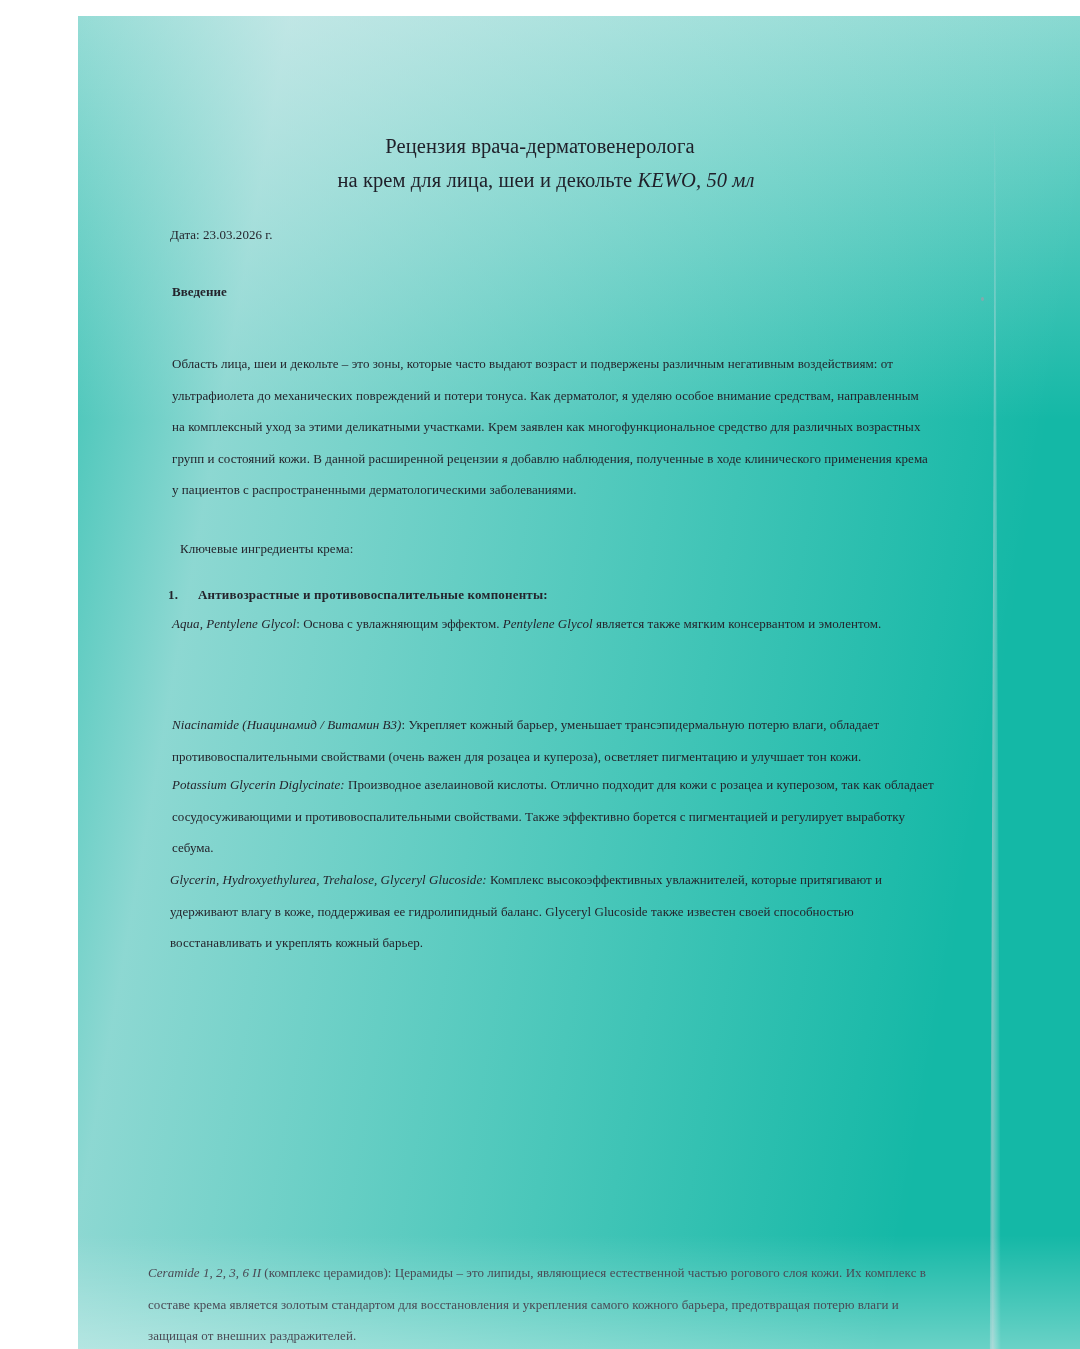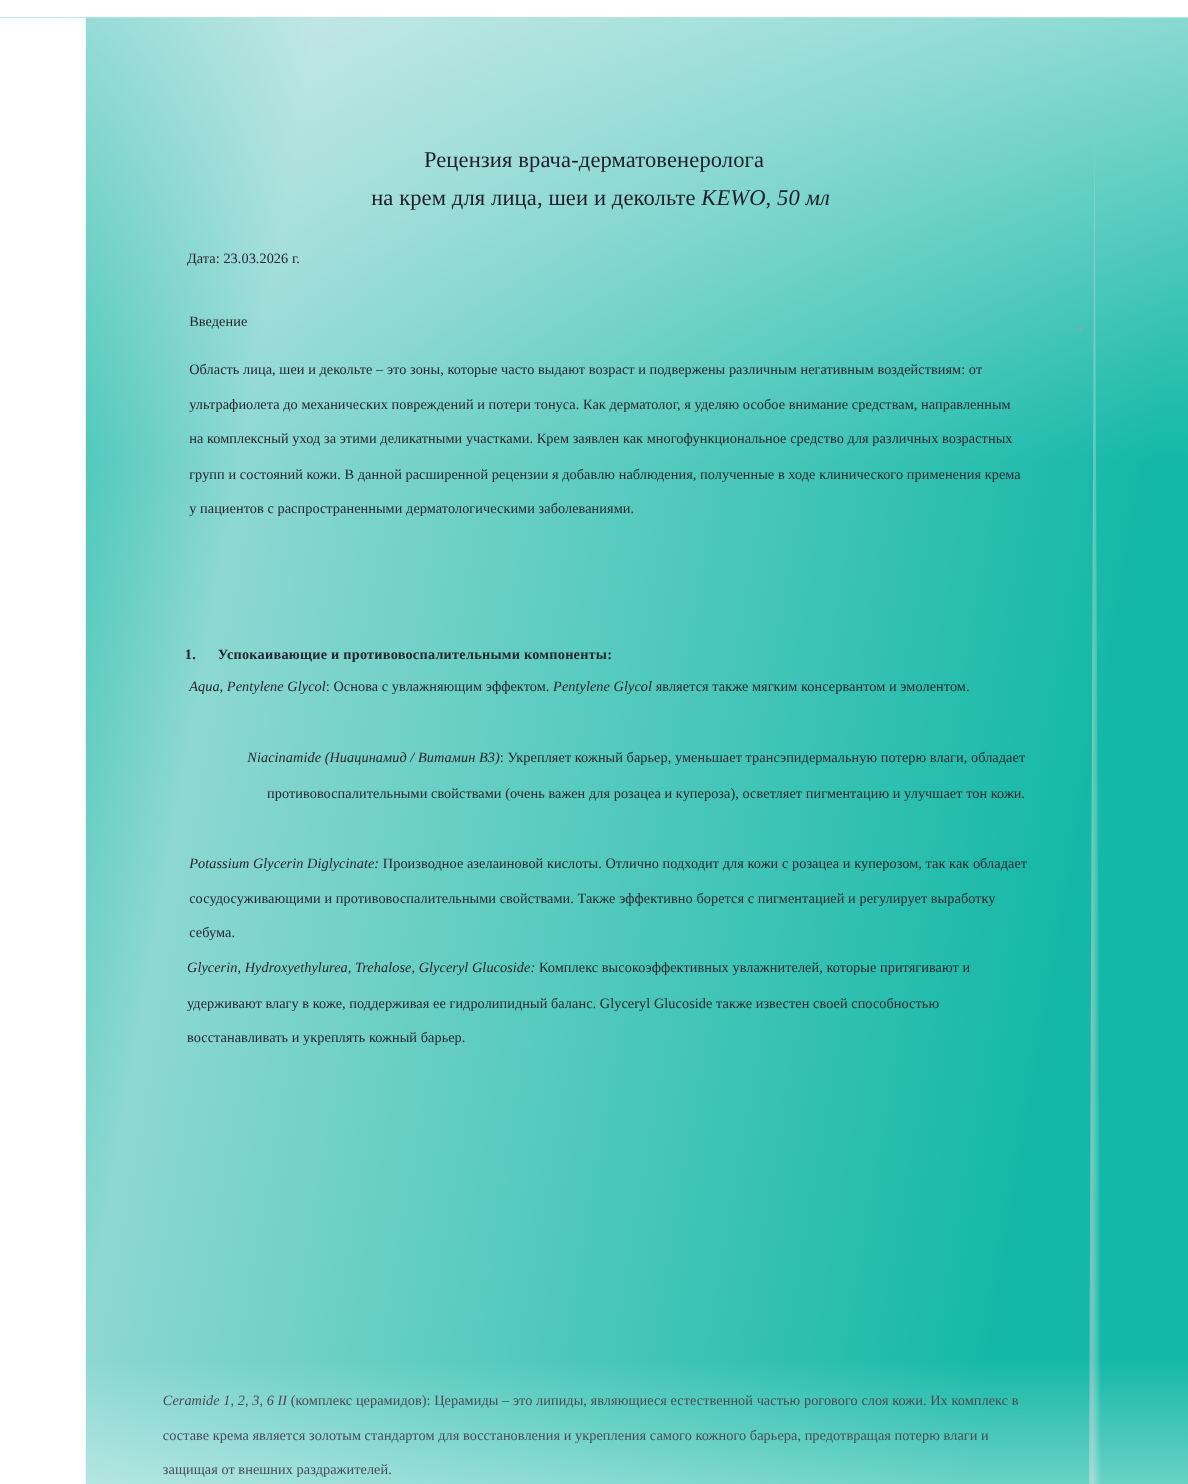--- a/index.html
+++ b/index.html
@@ -94,29 +94,29 @@
     position: absolute;
     font-size: 13px;
     line-height: 31.5px;
     letter-spacing: .05px;
     color: #24242c;
   }
   .ital { font-style: italic; }
   .bold { font-weight: bold; }
 
   .date      { top: 203px;  left: 170px; }
-  .intro-h   { top: 260px;  left: 172px; }
-  .intro-p   { top: 304px;  left: 172px; width: 760px; }
+  .intro-h   { top: 260px;  left: 172px; font-weight: bold; }
+  .intro-p   { top: 332px;  left: 172px; width: 760px; }
   .keys      { top: 517px;  left: 180px; }
 
   .sec1-h    { top: 563px;  left: 168px; letter-spacing: .2px; }
   .sec1-h .num { display: inline-block; width: 30px; }
 
   .p-aqua    { top: 592px;  left: 172px; width: 765px; }
-  .p-niacin  { top: 657px;  left: 172px; width: 760px; text-align: right; }
+  .p-niacin  { top: 693px;  left: 172px; width: 760px; }
   .p-potass  { top: 753px;  left: 172px; width: 765px; }
   .p-glycer  { top: 848px;  left: 170px; width: 765px; }
 
   .sec2-h    { top: 968px;  left: 168px; letter-spacing: .2px; }
   .sec2-h .num { display: inline-block; width: 30px; }
 
   .p-palm    { top: 1014px; left: 170px; width: 765px; }
   .p-adeno   { top: 1111px; left: 168px; width: 760px; }
   .p-copper  { top: 1176px; left: 164px; width: 775px; }
   .p-ceram   { top: 1241px; left: 148px; width: 790px; }
@@ -141,22 +141,23 @@
       <div class="title-line">Рецензия врача-дерматовенеролога</div>
       <div class="title-line title-line-2"><span>на крем для лица, шеи и декольте </span><span class="title-em">KEWO, 50 мл</span></div>
     </div>
 
     <div class="blk date">Дата: 23.03.2026 г.</div>
 
     <div class="blk intro-h">Введение</div>
 
     <div class="blk intro-p">Область лица, шеи и декольте – это зоны, которые часто выдают возраст и подвержены различным негативным воздействиям: от ультрафиолета до механических повреждений и потери тонуса. Как дерматолог, я уделяю особое внимание средствам, направленным на комплексный уход за этими деликатными участками. Крем заявлен как многофункциональное средство для различных возрастных групп и состояний кожи. В данной расширенной рецензии я добавлю наблюдения, полученные в ходе клинического применения крема у пациентов с распространенными дерматологическими заболеваниями.</div>
 
+    <div class="blk keys">Ключевые ингредиенты крема:</div>
 
-    <div class="blk bold sec1-h"><span class="num">1.</span><span>Успокаивающие и противовоспалительными компоненты:</span></div>
+    <div class="blk bold sec1-h"><span class="num">1.</span><span>Антивозрастные и противовоспалительные компоненты:</span></div>
 
     <div class="blk p-aqua"><span class="ital">Aqua, Pentylene Glycol</span><span>: </span><span>Основа с увлажняющим эффектом. </span><span class="ital">Pentylene Glycol</span><span> является также мягким консервантом и эмолентом.</span></div>
 
     <div class="blk p-niacin"><span class="ital">Niacinamide (Ниацинамид / Витамин B3)</span><span>: </span><span>Укрепляет кожный барьер, уменьшает трансэпидермальную потерю влаги, обладает противовоспалительными свойствами (очень важен для розацеа и купероза), осветляет пигментацию и улучшает тон кожи.</span></div>
 
     <div class="blk p-potass"><span class="ital">Potassium Glycerin Diglycinate:</span><span> </span><span>Производное азелаиновой кислоты. Отлично подходит для кожи с розацеа и куперозом, так как обладает сосудосуживающими и противовоспалительными свойствами. Также эффективно борется с пигментацией и регулирует выработку себума.</span></div>
 
     <div class="blk p-glycer"><span class="ital">Glycerin, Hydroxyethylurea, Trehalose, Glyceryl Glucoside:</span><span> </span><span>Комплекс высокоэффективных увлажнителей, которые притягивают и удерживают влагу в коже, поддерживая ее гидролипидный баланс. Glyceryl Glucoside также известен своей способностью восстанавливать и укреплять кожный барьер.</span></div>
 
 

